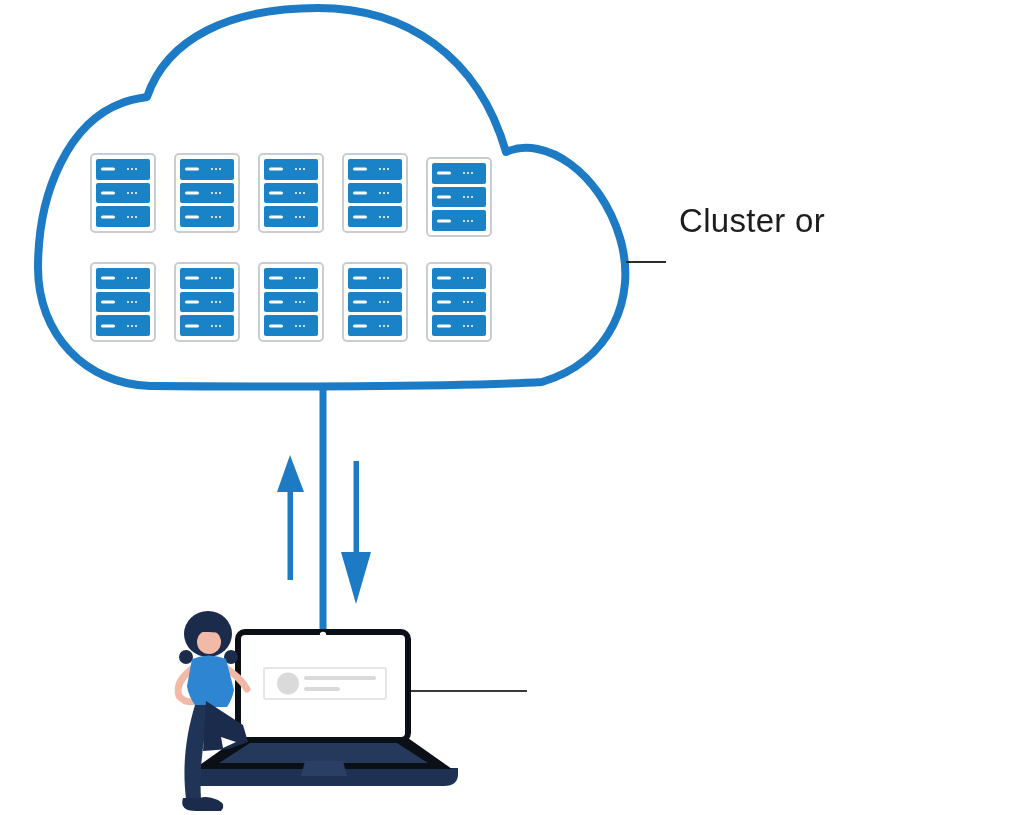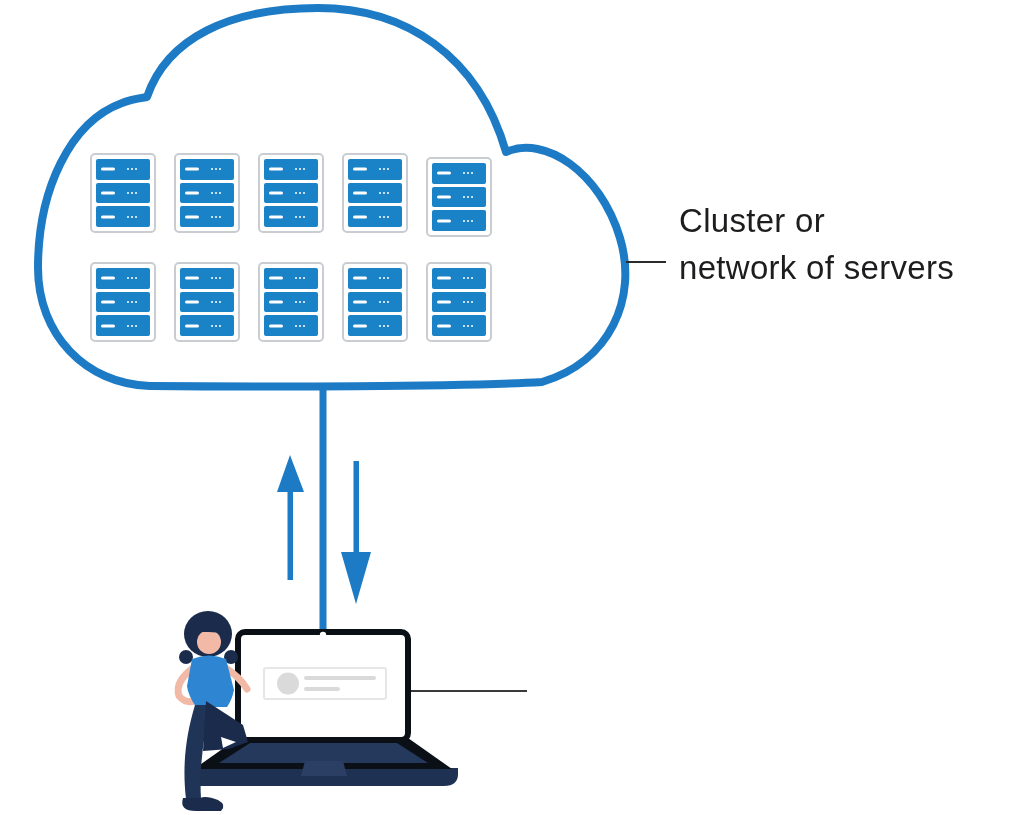--- a/index.html
+++ b/index.html
@@ -139,16 +139,15 @@
       </div>
       <div class="rack">
         <div class="bar"></div>
         <div class="bar"></div>
         <div class="bar"></div>
       </div>
     </div>
 
   <div class="label label-cluster">
     <div>Cluster or</div>
-    <div>network of servers</div>
   </div>
 
 </div>
 
 </body></html>

